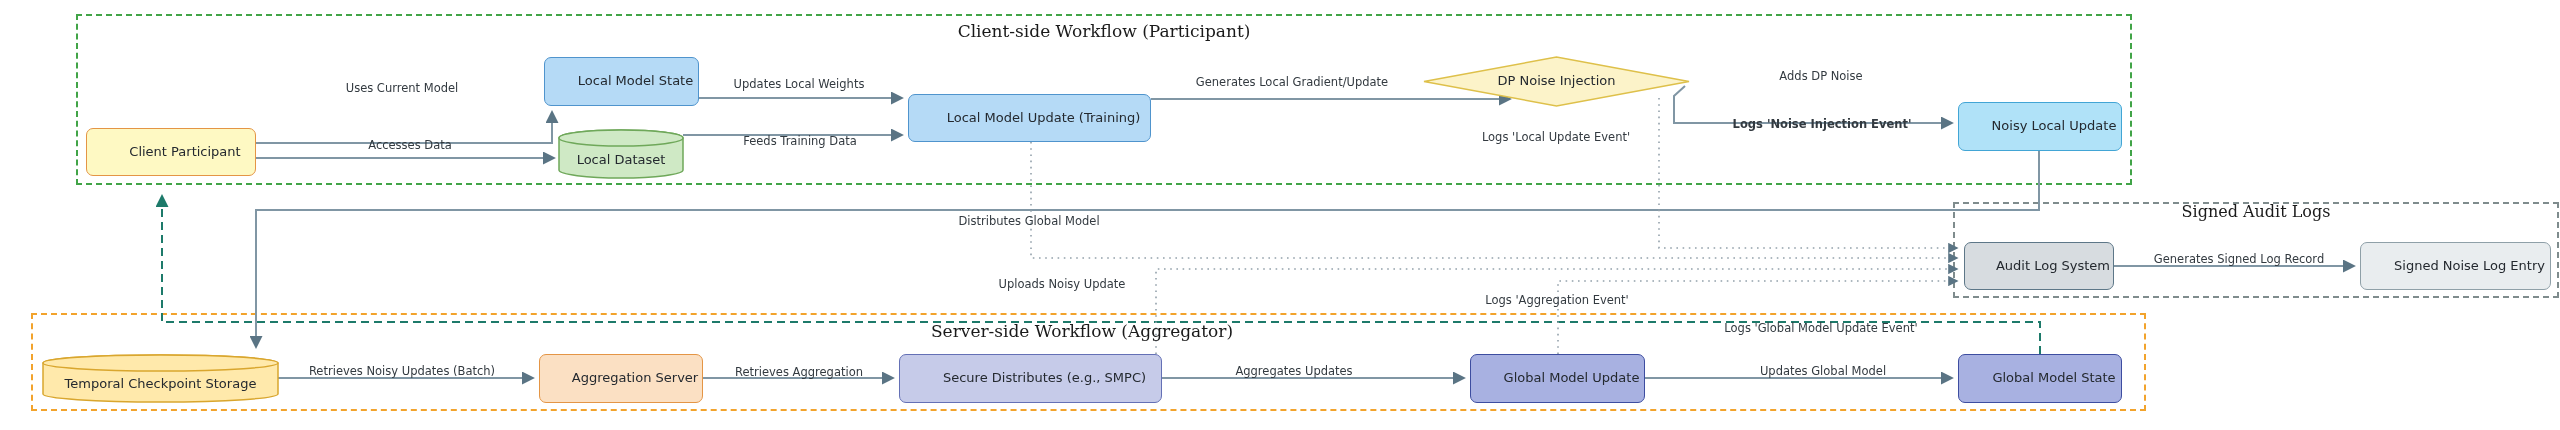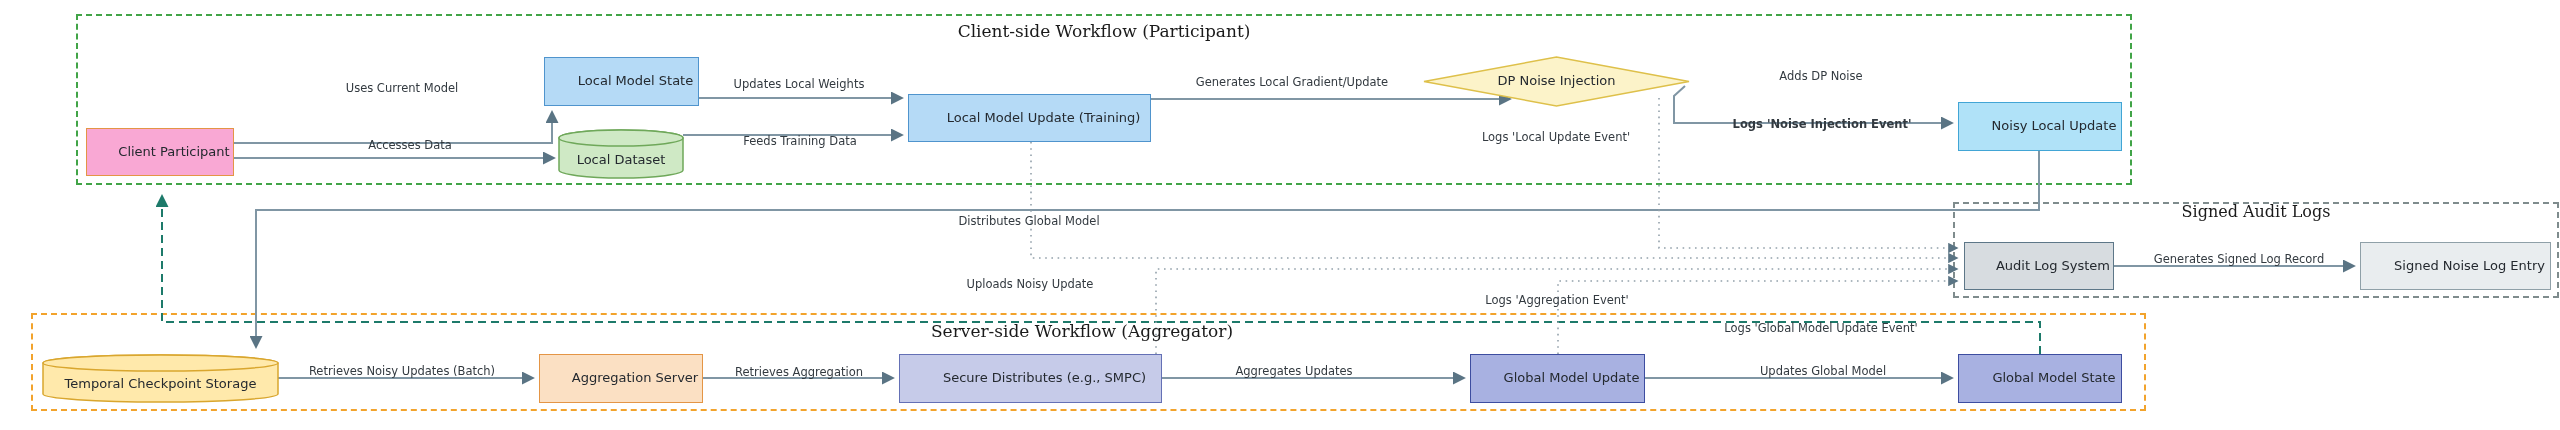--- a/index.html
+++ b/index.html
@@ -4,21 +4,21 @@
 <style>
   html,body{margin:0;padding:0;background:#ffffff;}
   #stage{position:relative;width:2560px;height:430px;overflow:hidden;background:#ffffff;
          font-family:"DejaVu Sans","Liberation Sans",sans-serif;margin-left:16px;}
   #edge-layer{position:absolute;left:0;top:0;width:2560px;height:430px;z-index:1;}
   .cluster{position:absolute;border-width:2px;border-style:dashed;background:transparent;z-index:0;box-sizing:border-box;}
   .cluster-title{position:absolute;transform:translate(-50%,-50%);white-space:nowrap;
                  font-family:"DejaVu Serif","Liberation Serif",serif;color:#1a1a1a;z-index:2;}
   .node{position:absolute;display:flex;align-items:center;justify-content:center;text-align:center;
         font-size:13px;color:#24292f;z-index:3;box-sizing:border-box;line-height:1.15;}
-  .node.rect{border-width:1.5px;border-style:solid;border-radius:0;padding-left:28px;}
+  .node.rect{border-width:1.5px;border-style:solid;border-radius:7px;padding-left:28px;}
   .node.overlay{background:transparent;border:none;}
   .edge-label{position:absolute;transform:translate(-50%,-50%);white-space:nowrap;
               font-size:11.5px;color:#333a40;z-index:4;}
 </style>
 </head>
 <body>
 
 <div id="stage">
   <svg id="edge-layer" xmlns="http://www.w3.org/2000/svg" width="2560" height="430" viewBox="0 0 2560 430">
     <defs>
@@ -55,21 +55,21 @@
         <path d="M27,363 L27,394 A117.5 8 0 0 0 262,394 L262,363 A117.5 8 0 0 0 27,363 Z" fill="#ffe9ab" stroke="#d9a62e" stroke-width="1.5"></path>
         <ellipse cx="144.5" cy="363" rx="117.5" ry="8" fill="#ffe9ab" stroke="#d9a62e" stroke-width="1.5"></ellipse>
       </g>
   </svg>
 <div class="cluster" style="left: 60px; top: 14px; width: 2056px; height: 171px; border-color: rgb(65, 164, 71);"></div>
     <div class="cluster-title" style="left: 1088px; top: 31px; font-size: 17px;">Client-side Workflow (Participant)</div>
     <div class="cluster" style="left: 15px; top: 313px; width: 2115px; height: 98px; border-color: rgb(242, 163, 44);"></div>
     <div class="cluster-title" style="left: 1066px; top: 331px; font-size: 17px;">Server-side Workflow (Aggregator)</div>
     <div class="cluster" style="left: 1937px; top: 202px; width: 606px; height: 96px; border-color: rgb(127, 140, 141);"></div>
     <div class="cluster-title" style="left: 2240px; top: 211px; font-size: 16px;">Signed Audit Logs</div>
-    <div class="node rect" style="left: 70px; top: 128px; width: 148px; height: 48px; background: #f9a8d4; border-color: rgb(228, 149, 69);">Client Participant</div>
+    <div class="node rect" style="left: 70px; top: 128px; width: 170px; height: 48px; background: #fef9c3; border-color: rgb(228, 149, 69);">Client Participant</div>
     <div class="node rect" style="left: 528px; top: 57px; width: 155px; height: 49px; background: rgb(181, 218, 246); border-color: rgb(79, 148, 205);">Local Model State</div>
     <div class="node overlay" style="left: 543px; top: 136px; width: 124px; height: 48px;">Local Dataset</div>
     <div class="node rect" style="left: 892px; top: 94px; width: 243px; height: 48px; background: rgb(181, 218, 246); border-color: rgb(79, 148, 205);">Local Model Update (Training)</div>
     <div class="node overlay" style="left: 1408px; top: 57px; width: 265px; height: 49px;">DP Noise Injection</div>
     <div class="node rect" style="left: 1942px; top: 102px; width: 164px; height: 49px; background: rgb(176, 226, 248); border-color: rgb(66, 165, 213);">Noisy Local Update</div>
     <div class="node rect" style="left: 1948px; top: 242px; width: 150px; height: 48px; background: rgb(215, 220, 224); border-color: rgb(93, 119, 136);">Audit Log System</div>
     <div class="node rect" style="left: 2344px; top: 242px; width: 191px; height: 48px; background: rgb(233, 237, 239); border-color: rgb(143, 160, 168);">Signed Noise Log Entry</div>
     <div class="node overlay" style="left: 27px; top: 361px; width: 235px; height: 47px;">Temporal Checkpoint Storage</div>
     <div class="node rect" style="left: 523px; top: 354px; width: 164px; height: 49px; background: rgb(251, 224, 195); border-color: rgb(228, 149, 69);">Aggregation Server</div>
     <div class="node rect" style="left: 883px; top: 354px; width: 263px; height: 49px; background: rgb(198, 203, 233); border-color: rgb(100, 112, 181);">Secure Distributes (e.g., SMPC)</div>
@@ -77,21 +77,21 @@
     <div class="node rect" style="left: 1942px; top: 354px; width: 164px; height: 49px; background: rgb(168, 177, 225); border-color: rgb(61, 77, 160);">Global Model State</div>
     <div class="edge-label" style="left: 386px; top: 88px;">Uses Current Model</div>
     <div class="edge-label" style="left: 394px; top: 145px;">Accesses Data</div>
     <div class="edge-label" style="left: 783px; top: 84px;">Updates Local Weights</div>
     <div class="edge-label" style="left: 784px; top: 141px;">Feeds Training Data</div>
     <div class="edge-label" style="left: 1276px; top: 82px;">Generates Local Gradient/Update</div>
     <div class="edge-label" style="left: 1540px; top: 137px;">Logs 'Local Update Event'</div>
     <div class="edge-label" style="left: 1805px; top: 76px;">Adds DP Noise</div>
     <div class="edge-label" style="left: 1806px; top: 124px; font-weight: bold;">Logs 'Noise Injection Event'</div>
     <div class="edge-label" style="left: 1013px; top: 221px;">Distributes Global Model</div>
-    <div class="edge-label" style="left: 1014px; top: 284px;">Uploads Noisy Update</div>
+    <div class="edge-label" style="left: 1046px; top: 284px;">Uploads Noisy Update</div>
     <div class="edge-label" style="left: 386px; top: 371px;">Retrieves Noisy Updates (Batch)</div>
     <div class="edge-label" style="left: 783px; top: 372px;">Retrieves Aggregation</div>
     <div class="edge-label" style="left: 1278px; top: 371px;">Aggregates Updates</div>
     <div class="edge-label" style="left: 1807px; top: 371px;">Updates Global Model</div>
     <div class="edge-label" style="left: 1541px; top: 300px;">Logs 'Aggregation Event'</div>
     <div class="edge-label" style="left: 1805px; top: 328px;">Logs 'Global Model Update Event'</div>
     <div class="edge-label" style="left: 2223px; top: 259px;">Generates Signed Log Record</div>
   </div>
 
 </body></html>

